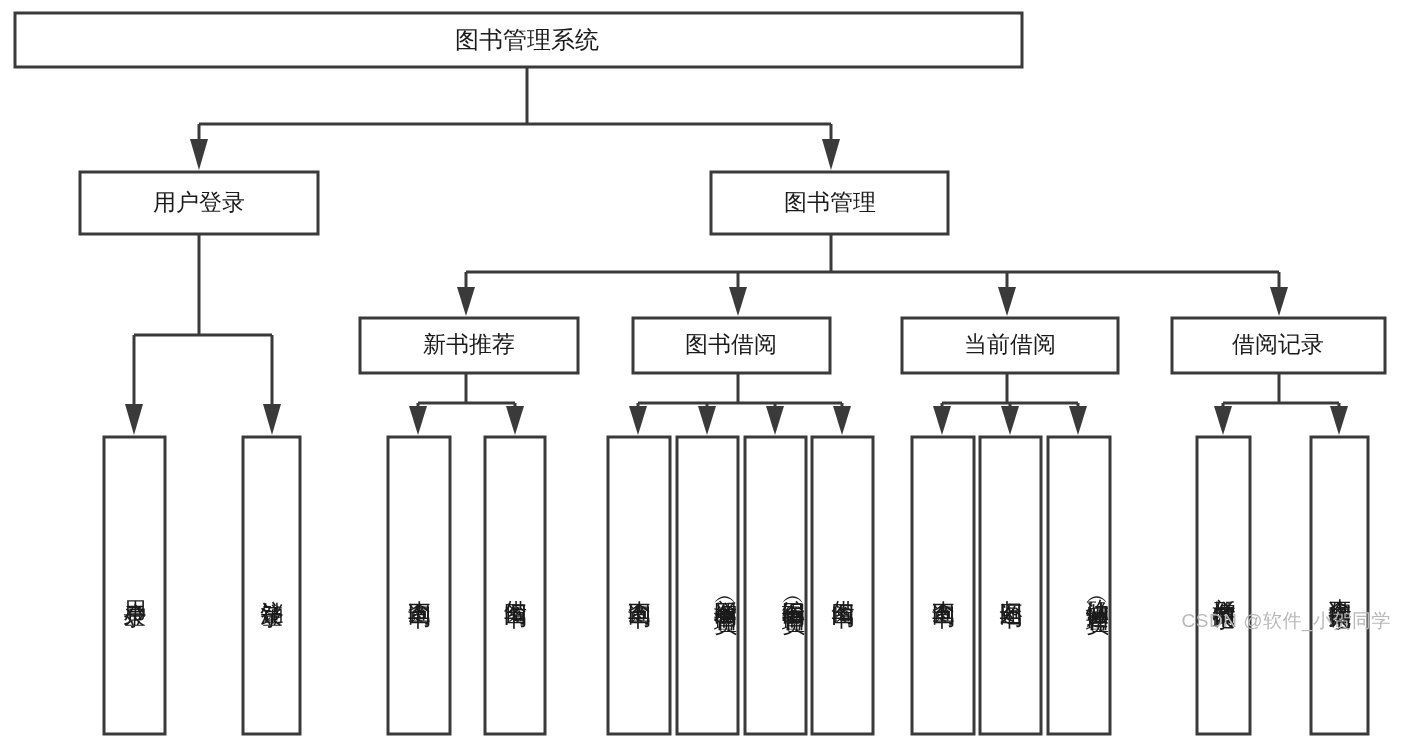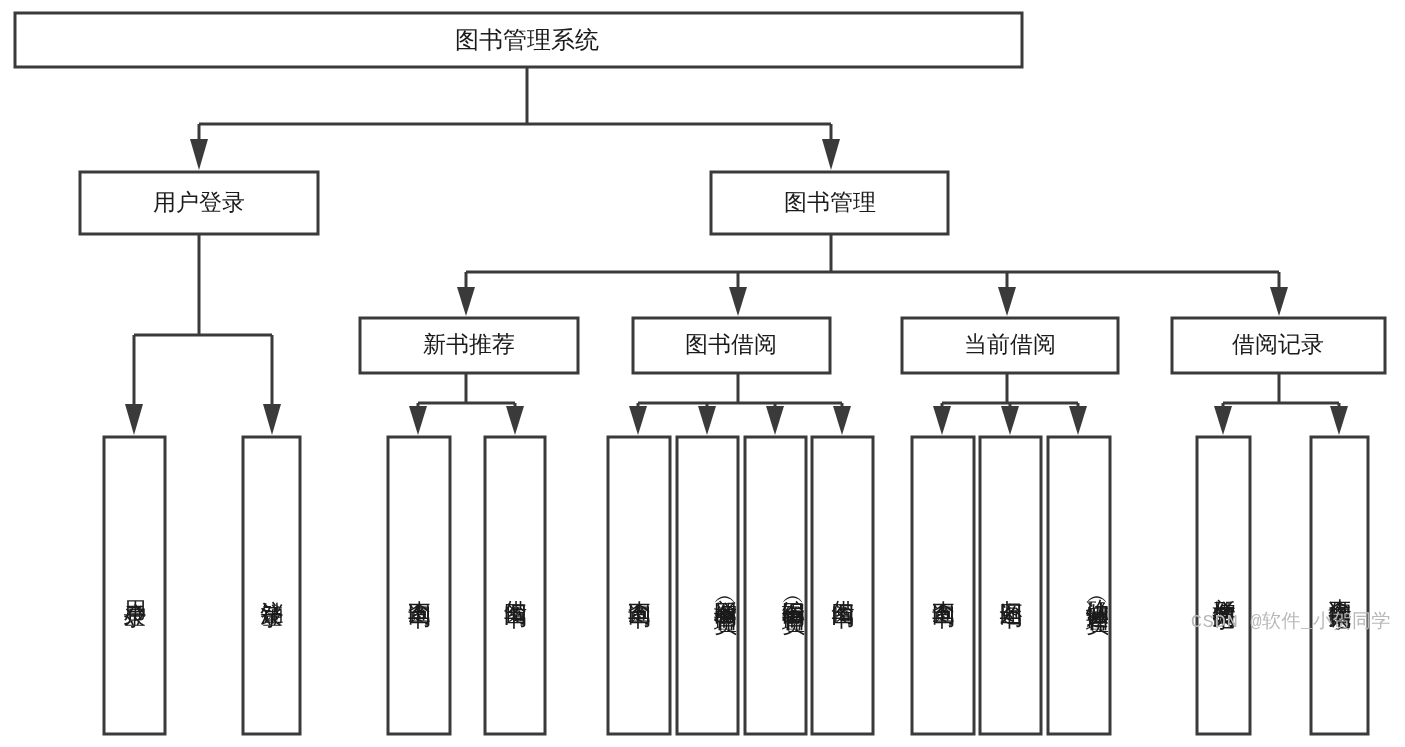--- a/index.html
+++ b/index.html
@@ -69,21 +69,21 @@
     text-align: center;
     pointer-events: none;
     display: flex;
     align-items: center;
     justify-content: center;
   }
   .watermark {
     position: absolute;
     right: 14px;
     bottom: 3px;
-    font-family: Liberation Mono, monospace;
+    font-family: Liberation Sans, sans-serif;
     font-size: 19px;
     color: #b9b9b9;
     letter-spacing: 0.5px;
     white-space: nowrap;
   }
 </style>
 </head>
 <body>
 
 <div id="diagram-root">

